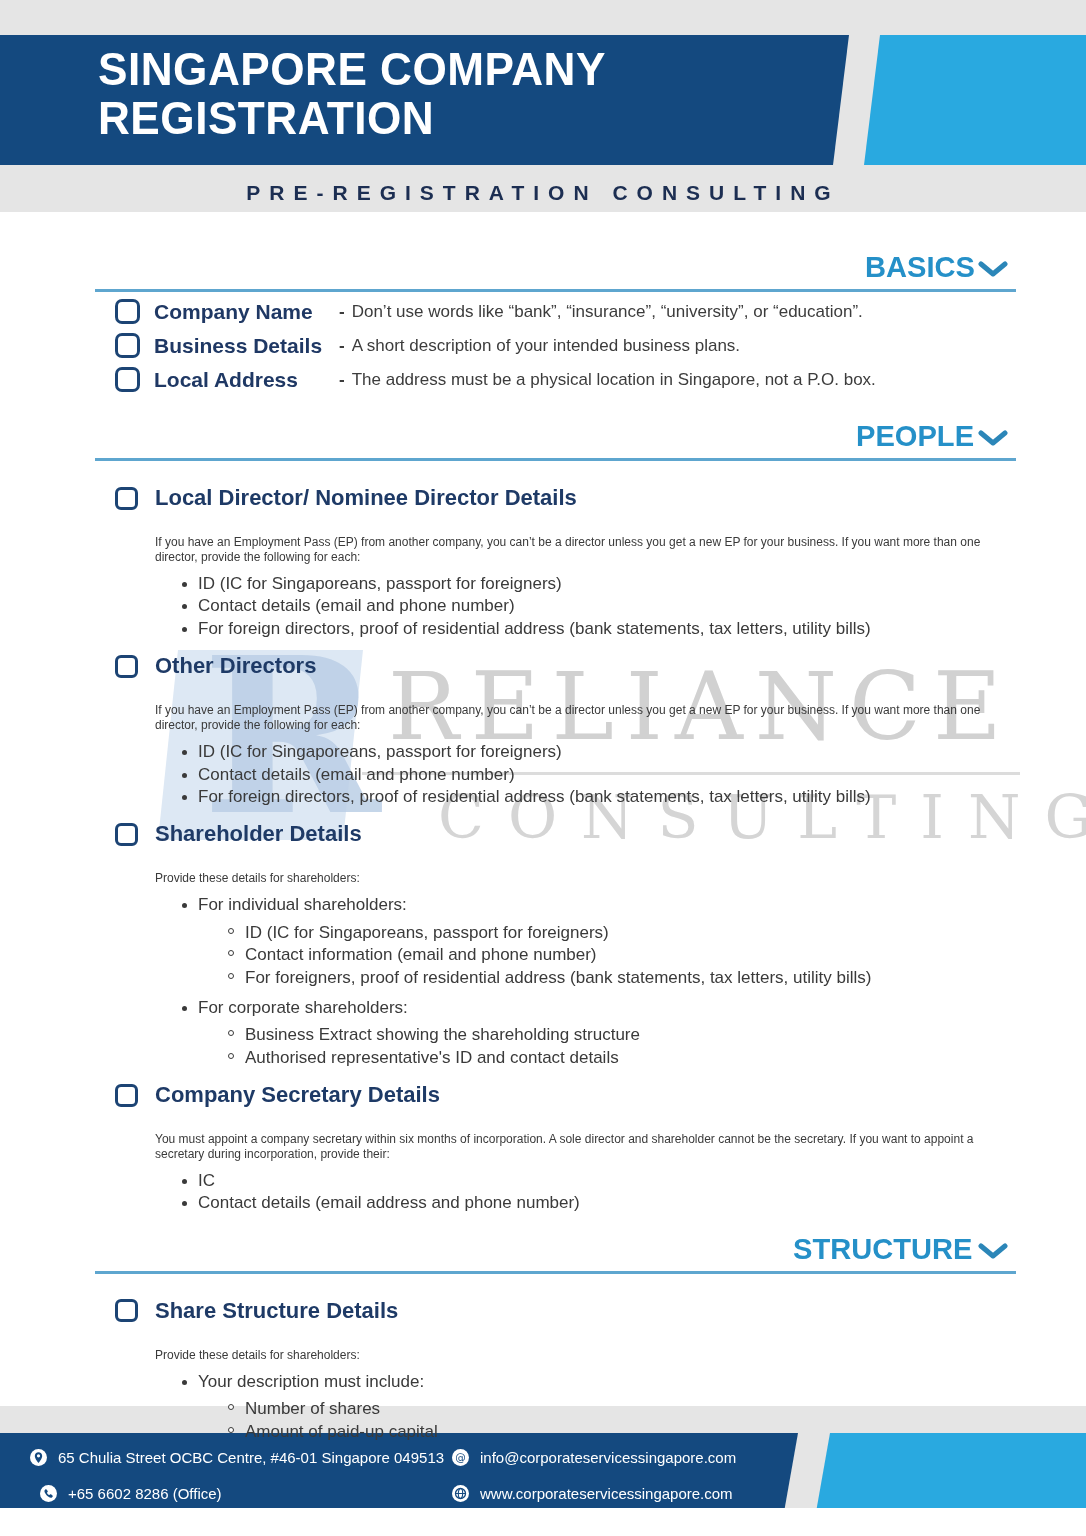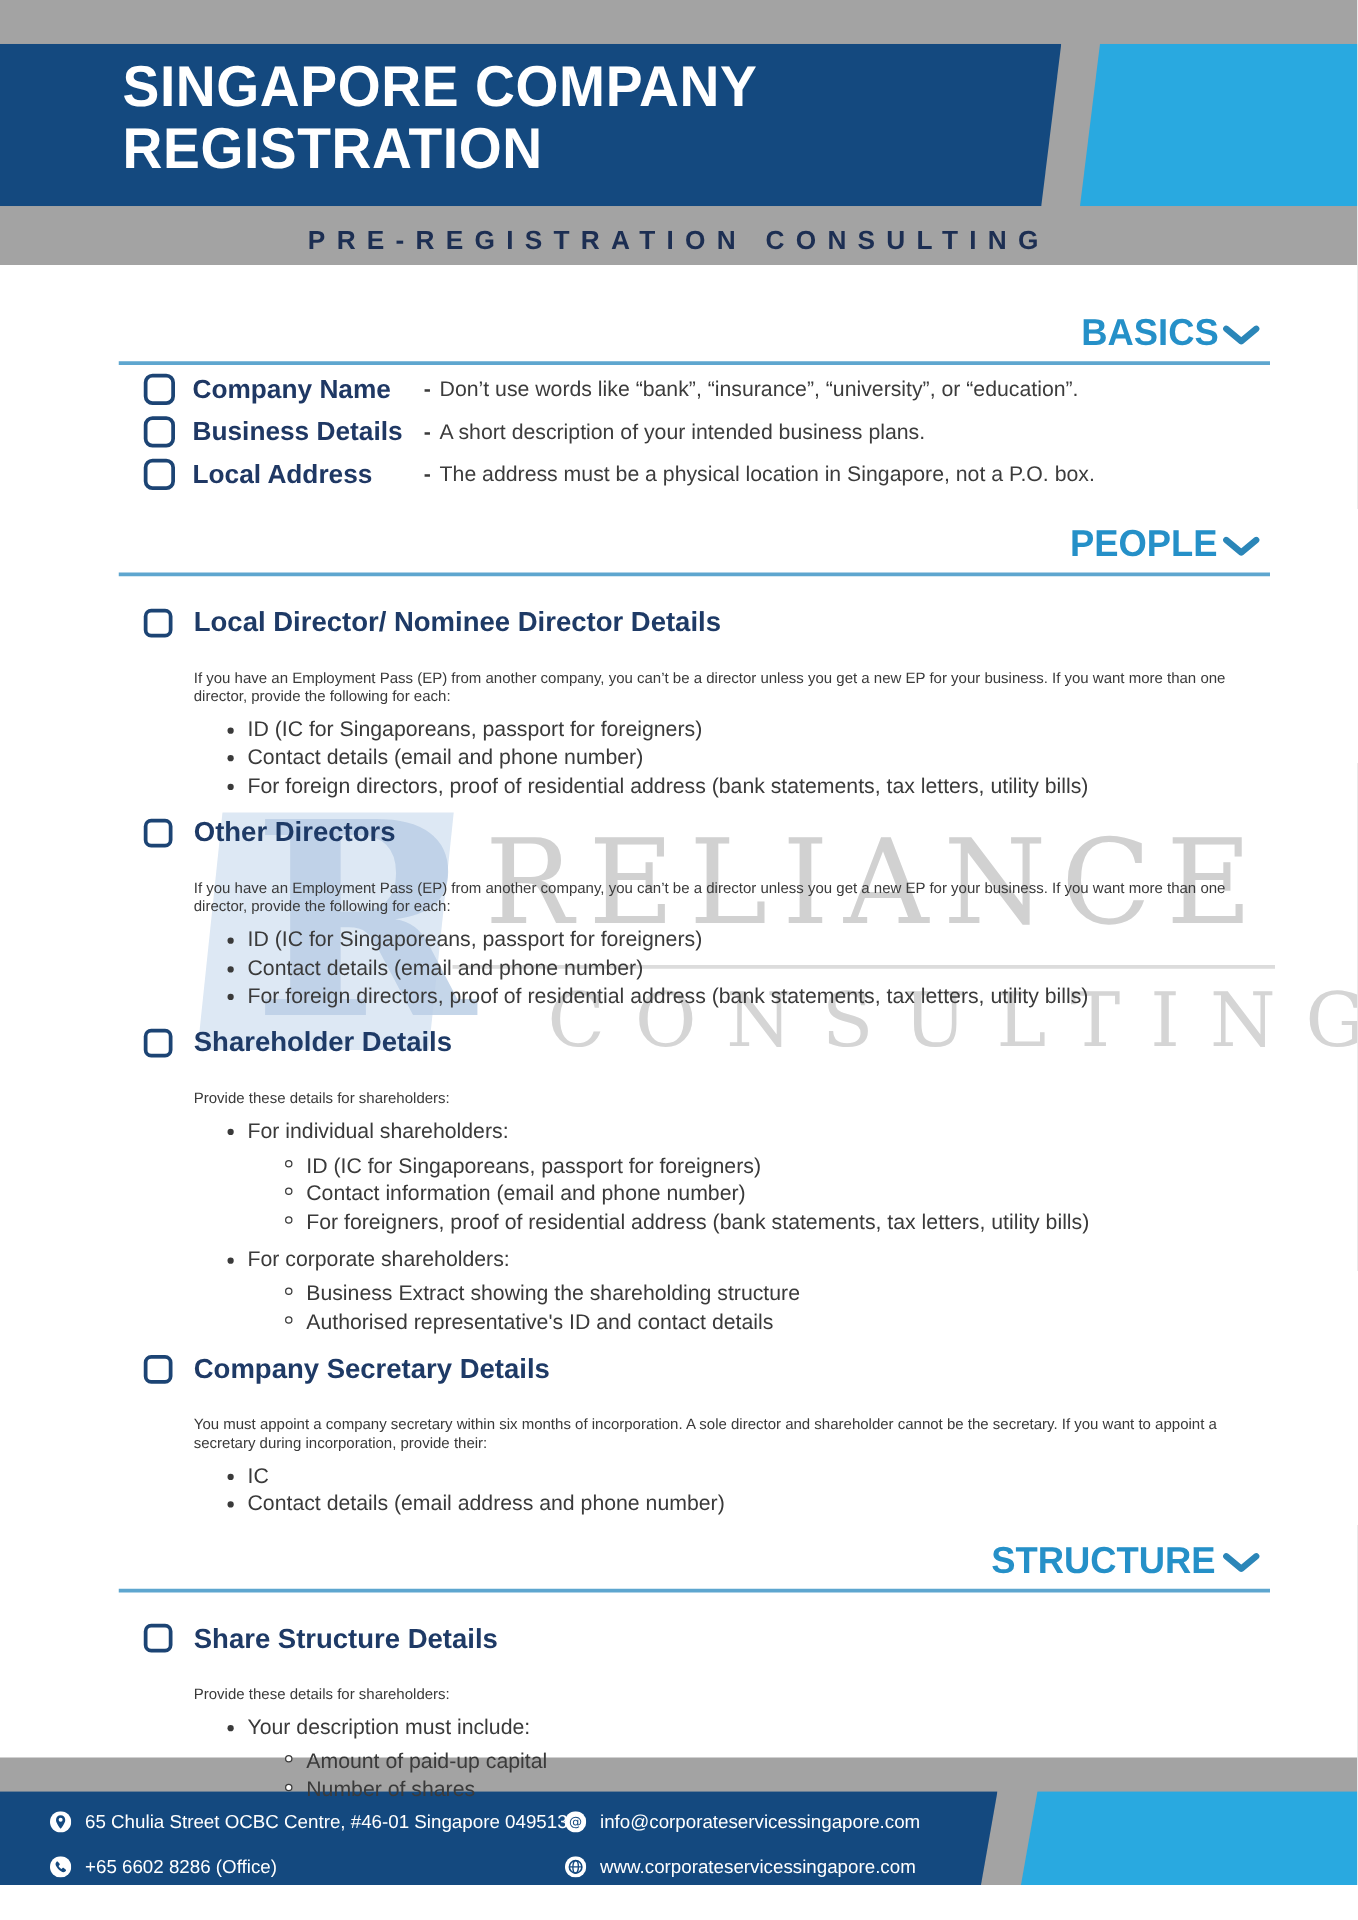--- a/index.html
+++ b/index.html
@@ -1,17 +1,17 @@
 <!DOCTYPE html>
 <html><head>
 <meta charset="utf-8">
 <style>
   html,body{margin:0;padding:0;}
   body{font-family:"Liberation Sans",sans-serif;}
-  .page{position:relative;width:1086px;height:1508px;background:#a3a3a3;overflow:hidden;}
+  .page{position:relative;width:1086px;height:1508px;background:#e5e5e5;overflow:hidden;}
 
   
   .hdr-navy{position:absolute;top:35px;left:0;width:860px;height:130px;background:#14497f;
     -webkit-clip-path:polygon(0 0,849px 0,833px 100%,0 100%);clip-path:polygon(0 0,849px 0,833px 100%,0 100%);}
   .hdr-title{position:absolute;top:10px;left:98px;color:#ffffff;font-weight:800;
     font-size:46px;line-height:1.06;letter-spacing:.5px;transform:scaleX(.96);transform-origin:left top;white-space:nowrap;}
   .hdr-cyan{position:absolute;top:35px;left:855px;width:231px;height:130px;background:#29a9e0;
     -webkit-clip-path:polygon(25px 0,100% 0,100% 100%,9px 100%);clip-path:polygon(25px 0,100% 0,100% 100%,9px 100%);}
   .subtitle{position:absolute;top:181px;left:0;width:100%;text-align:center;
     color:#1c2e52;font-size:21px;font-weight:700;letter-spacing:9px;}
@@ -60,21 +60,21 @@
   .wm-rule{position:absolute;left:212px;top:132px;width:658px;height:3px;background:#dcdcdc;}
   .wm-name2{position:absolute;left:288px;top:142px;font-family:"DejaVu Serif",serif;font-size:60px;color:#d5d5d5;letter-spacing:24px;white-space:nowrap;}
 
   
   .ftr-navy{position:absolute;top:1433px;left:0;width:810px;height:85px;background:#14497f;
     -webkit-clip-path:polygon(0 0,798px 0,783px 100%,0 100%);clip-path:polygon(0 0,798px 0,783px 100%,0 100%);}
   .ftr-cyan{position:absolute;top:1433px;left:815px;width:271px;height:85px;background:#29a9e0;
     -webkit-clip-path:polygon(15px 0,100% 0,100% 100%,0 100%);clip-path:polygon(15px 0,100% 0,100% 100%,0 100%);}
   .ftr-line{position:absolute;display:flex;align-items:center;color:#ffffff;font-size:15px;}
   .ftr-line .ic{margin-right:11px;display:inline-flex;}
-  .f-a{left:40px;top:16px;justify-content:flex-end;}
+  .f-a{left:30px;top:16px;justify-content:flex-end;}
   .f-p{left:40px;top:52px;}
   .f-e{left:452px;top:16px;}
   .f-w{left:452px;top:52px;}
 </style>
 </head>
 <body>
 
 <div class="page">
 
   <div class="hdr-navy">
@@ -220,22 +220,22 @@
         <div class="sub sub-first">
           <div class="sub-head">
             <span class="cbox-sm"></span>
             <span class="sub-title">Share Structure Details</span>
           </div>
           <div class="para">Provide these details for shareholders:</div>
           <ul class="dots">
             <li class="grp-label">
               <span>Your description must include:</span>
               <ul class="circles">
+                <li>Number of shares</li>
                 <li>Amount of paid-up capital</li>
-                <li>Number of shares</li>
               </ul>
             </li>
           </ul>
         </div>
       </div>
 
     </div>
   </div>
 
   <div class="ftr-navy">

